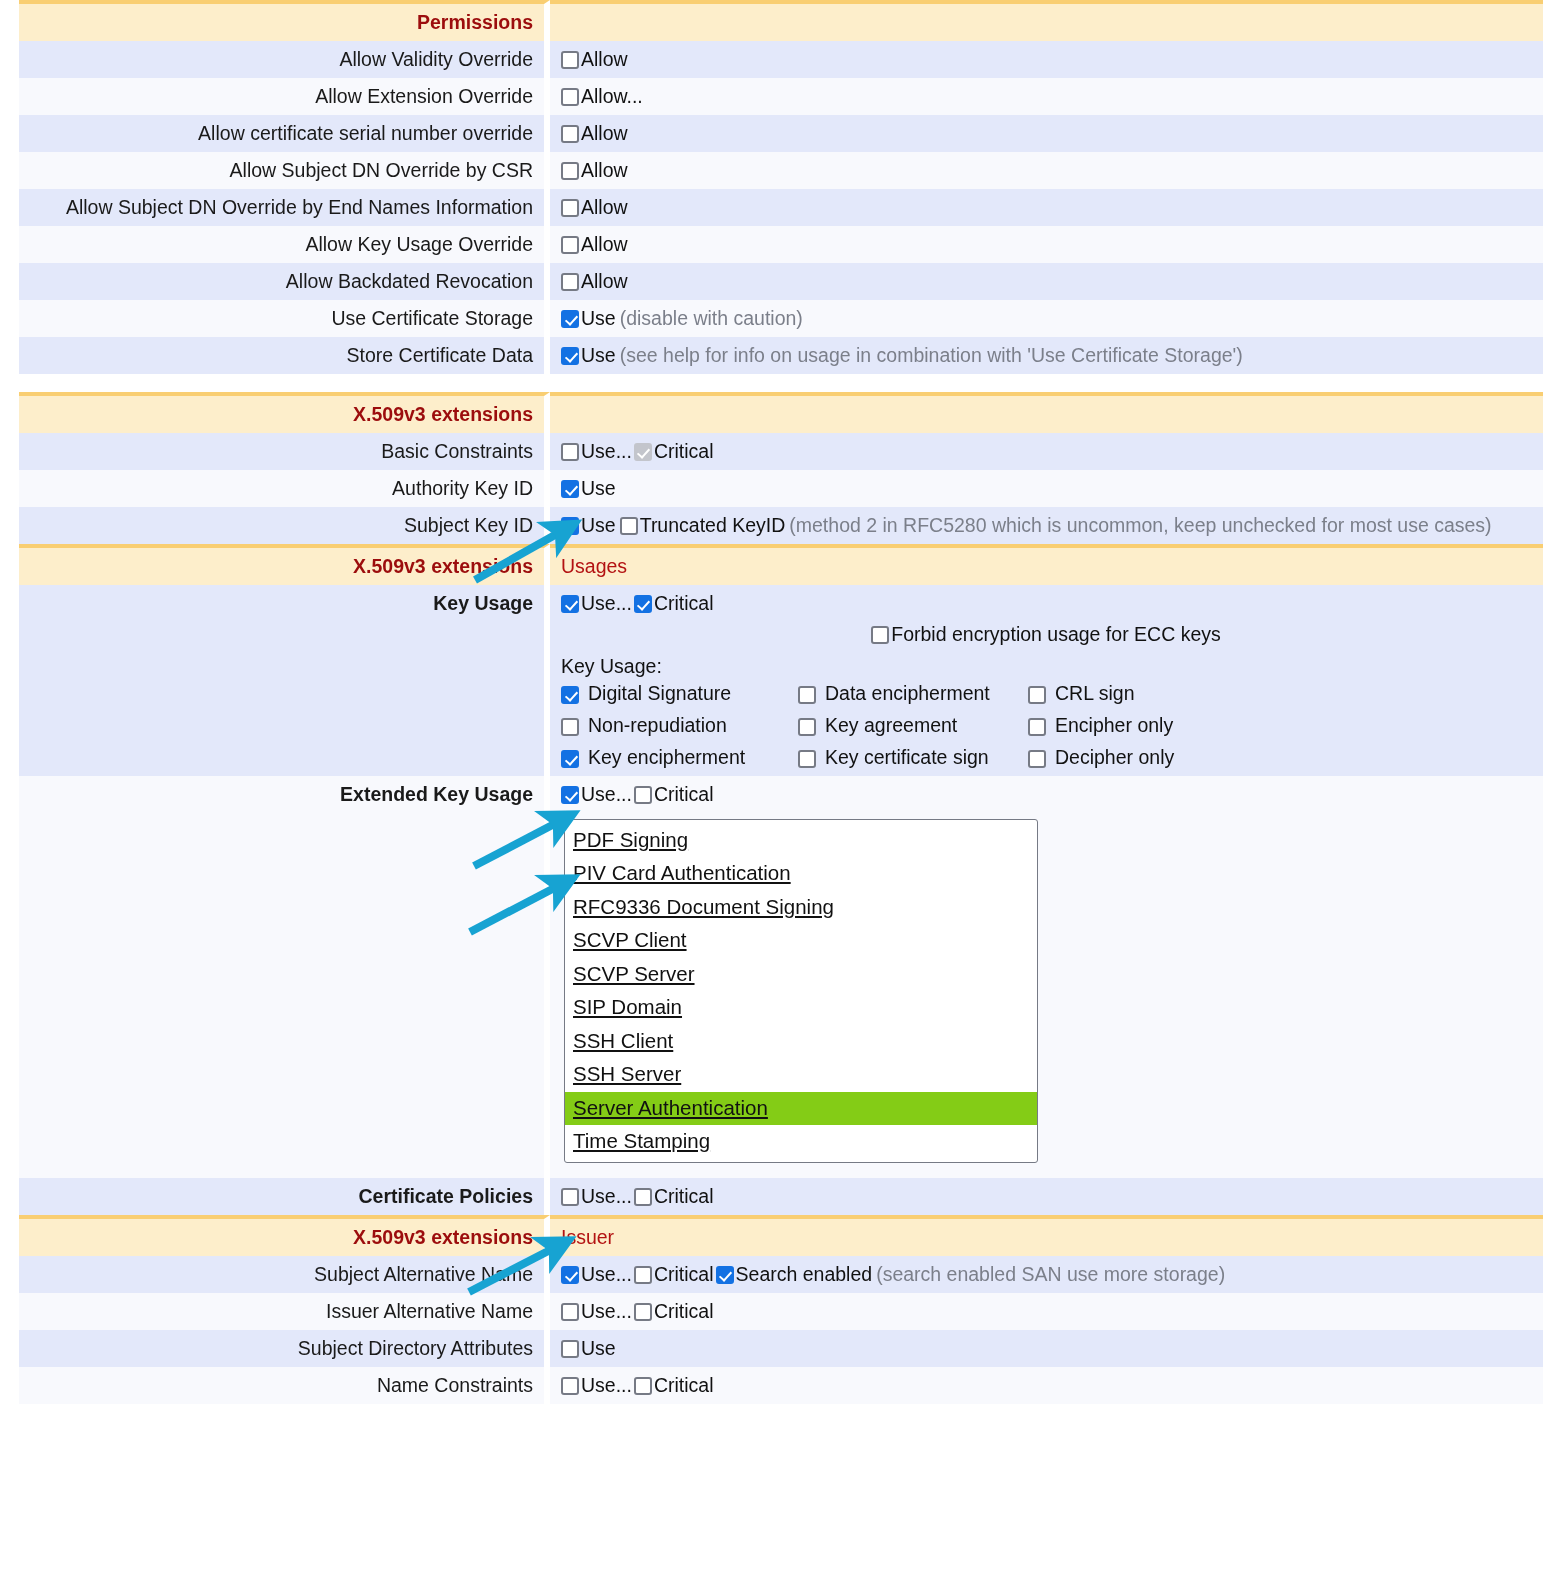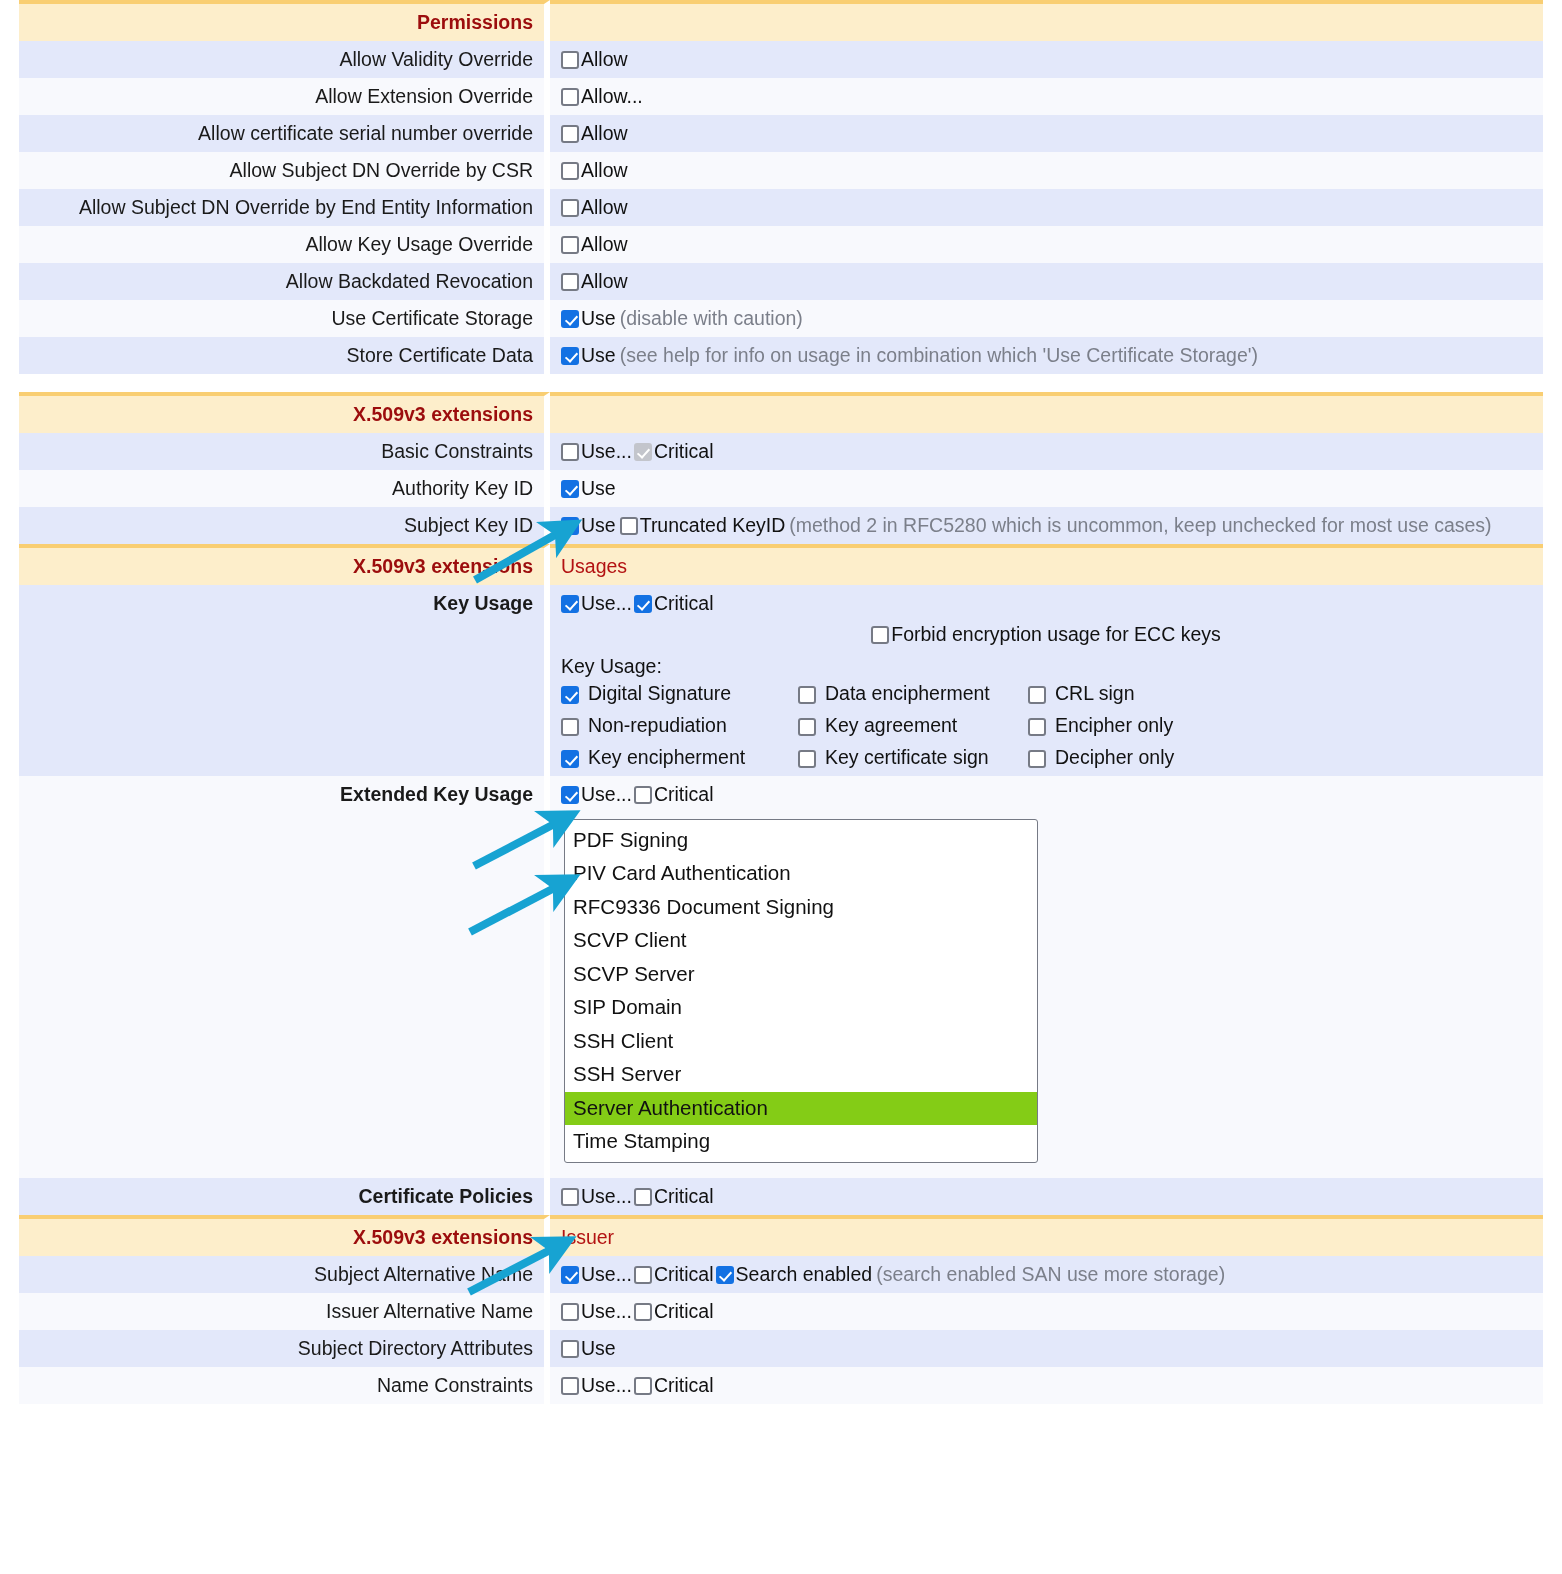--- a/index.html
+++ b/index.html
@@ -113,20 +113,21 @@
 
   
   .listbox{
     width:474px;
     margin:13px 0 8px 3px;
     border:1px solid #767a85;
     border-radius:3px;
     background:#ffffff;
     padding:4px 0 3px 0;
     box-sizing:border-box;
+    text-decoration:underline;
   }
   .listbox .item{
     padding:2px 6px 3px 8px;
     font-size:20.5px;
     line-height:1.39;
     color:#111111;
     white-space:nowrap;
   }
   .listbox .item.sel{background:#84cc16;}
 
@@ -176,21 +177,21 @@
       </tr>
 
       <tr class="even">
         <td class="lbl">Allow Subject DN Override by CSR</td>
         <td class="fld">
           <span class="opt"><span class="cb"></span><span>Allow</span></span>
         </td>
       </tr>
 
       <tr class="odd">
-        <td class="lbl">Allow Subject DN Override by End Entity Information</td>
+        <td class="lbl">Allow Subject DN Override by End Names Information</td>
         <td class="fld">
           <span class="opt"><span class="cb"></span><span>Allow</span></span>
         </td>
       </tr>
 
       <tr class="even">
         <td class="lbl">Allow Key Usage Override</td>
         <td class="fld">
           <span class="opt"><span class="cb"></span><span>Allow</span></span>
         </td>
@@ -206,21 +207,21 @@
       <tr class="even">
         <td class="lbl">Use Certificate Storage</td>
         <td class="fld">
           <span class="opt"><span class="cb on"></span><span>Use</span></span><span class="hint">(disable with caution)</span>
         </td>
       </tr>
 
       <tr class="odd">
         <td class="lbl">Store Certificate Data</td>
         <td class="fld">
-          <span class="opt"><span class="cb on"></span><span>Use</span></span><span class="hint">(see help for info on usage in combination which 'Use Certificate Storage')</span>
+          <span class="opt"><span class="cb on"></span><span>Use</span></span><span class="hint">(see help for info on usage in combination with 'Use Certificate Storage')</span>
         </td>
       </tr>
     </tbody>
   </table>
 
   <table class="block">
     <colgroup>
         <col class="c-label">
         <col class="c-field">
       </colgroup>

